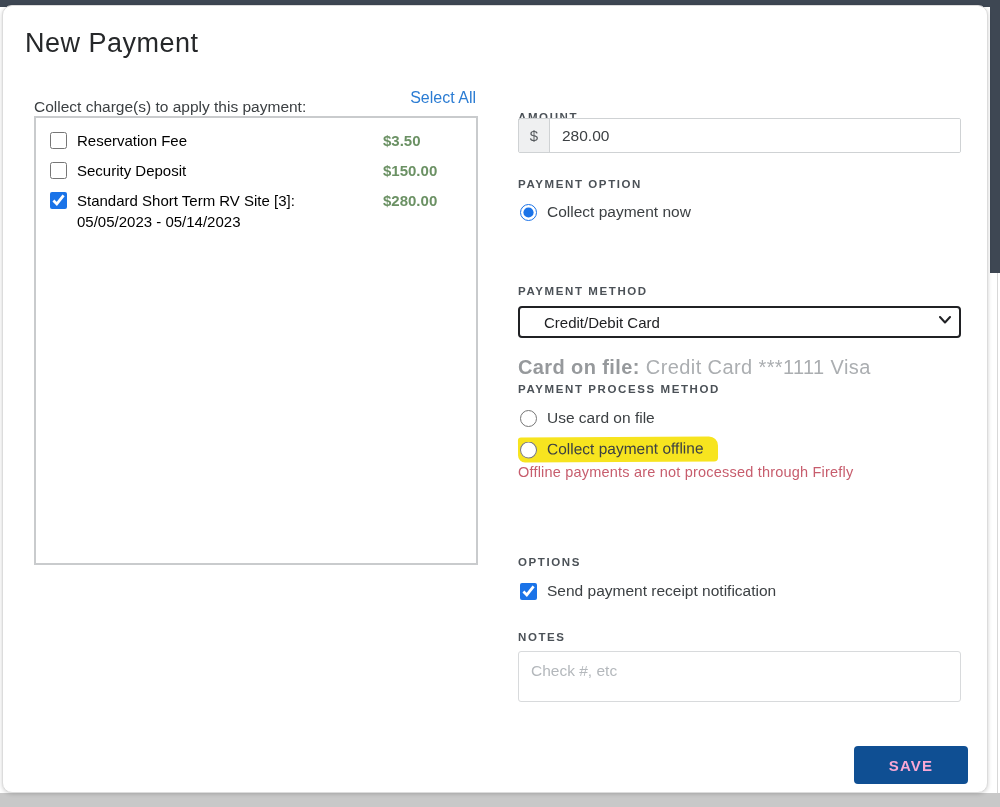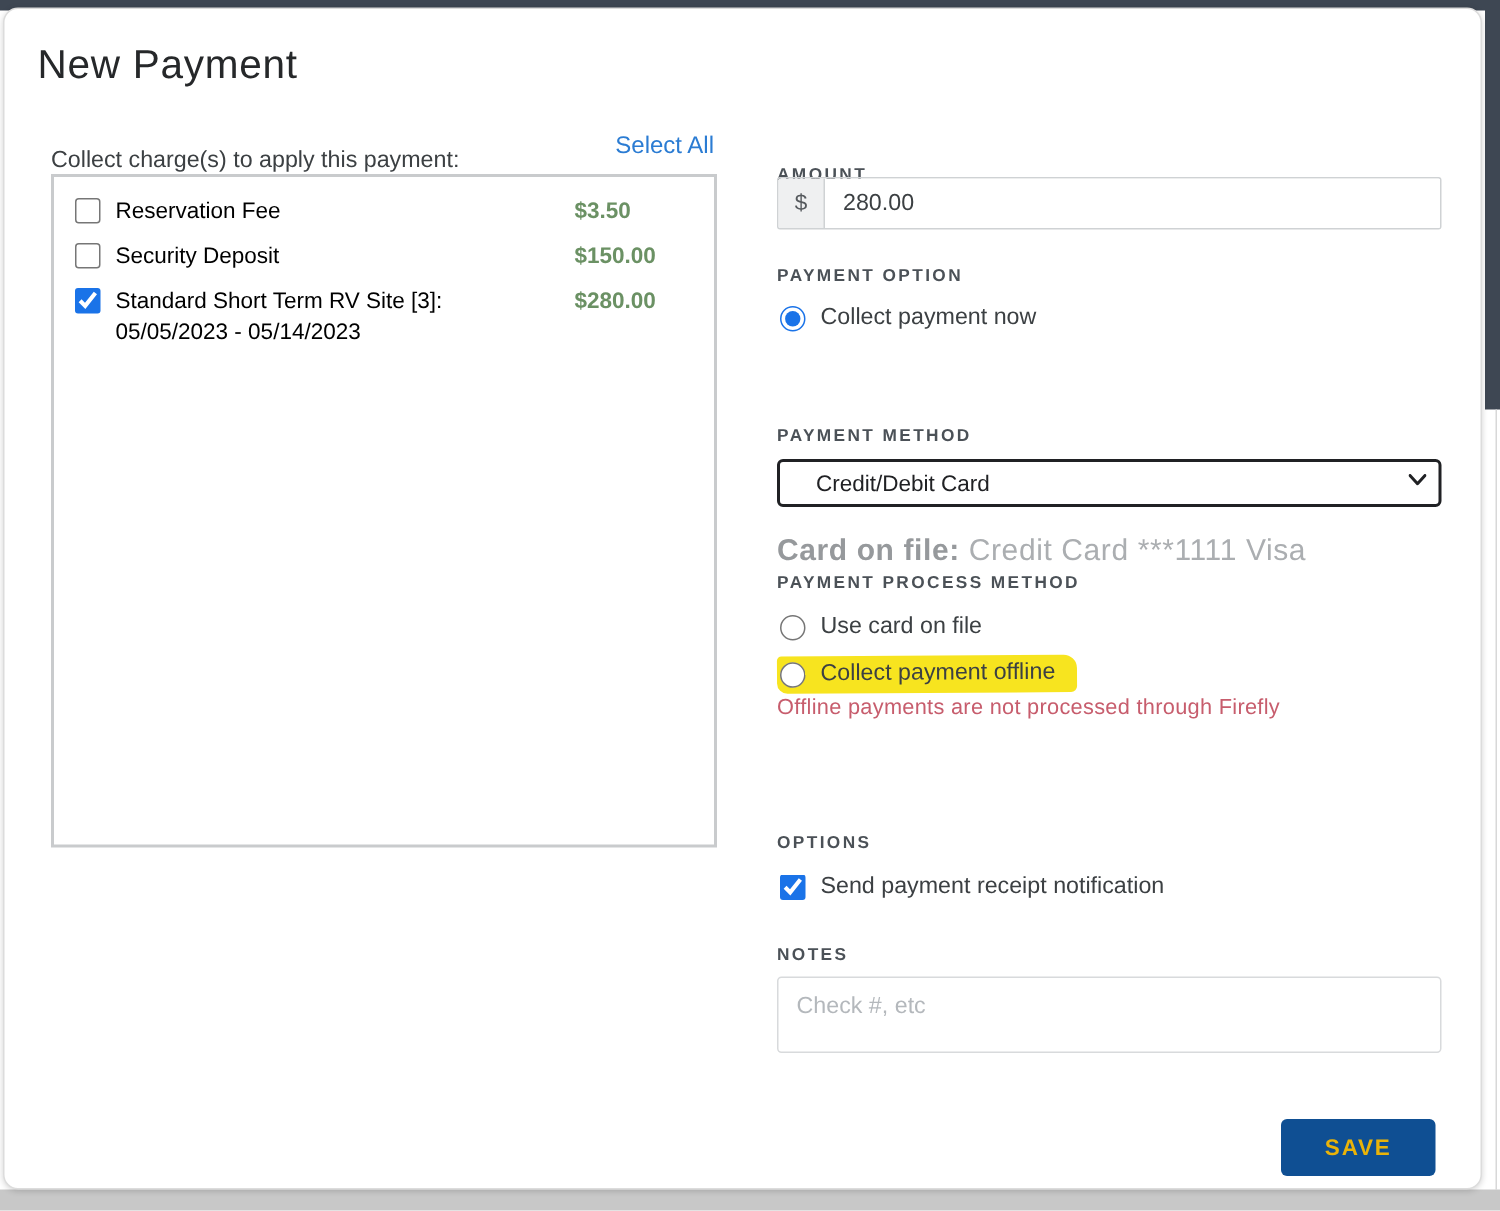--- a/index.html
+++ b/index.html
@@ -70,21 +70,21 @@
   .notes-area { top:645px; height:51px; position:absolute; width:443px; resize:none;
     border:1px solid #d8dadc; border-radius:3px; padding:10px 12px; font-size:15.5px;
     color:#3c4043; font-family:"Liberation Sans",sans-serif; outline:none; }
   .notes-area::placeholder { color:#b4b8bc; }
 
   
   .btn { position:absolute; top:740px; height:38px; border:none; border-radius:4px;
     font-size:15px; font-weight:600; letter-spacing:1.2px; cursor:pointer;
     font-family:"Liberation Sans",sans-serif; }
   .btn-cancel { left:729px; width:110px; background:#e9ebed; color:#3f4449; }
-  .btn-save   { left:851px; width:103px; background:var(--save-blue,#0f4f93); color:#eab308; }
+  .btn-save   { left:851px; width:114px; background:var(--save-blue,#0f4f93); color:#f9a8d4; }
 
   .abs { position:absolute; }
 </style>
 </head>
 <body>
 
 <div class="bg-top"></div>
 <div class="bg-right"></div>
 <div class="bg-rline"></div>
 <div class="bg-bottom"></div>

